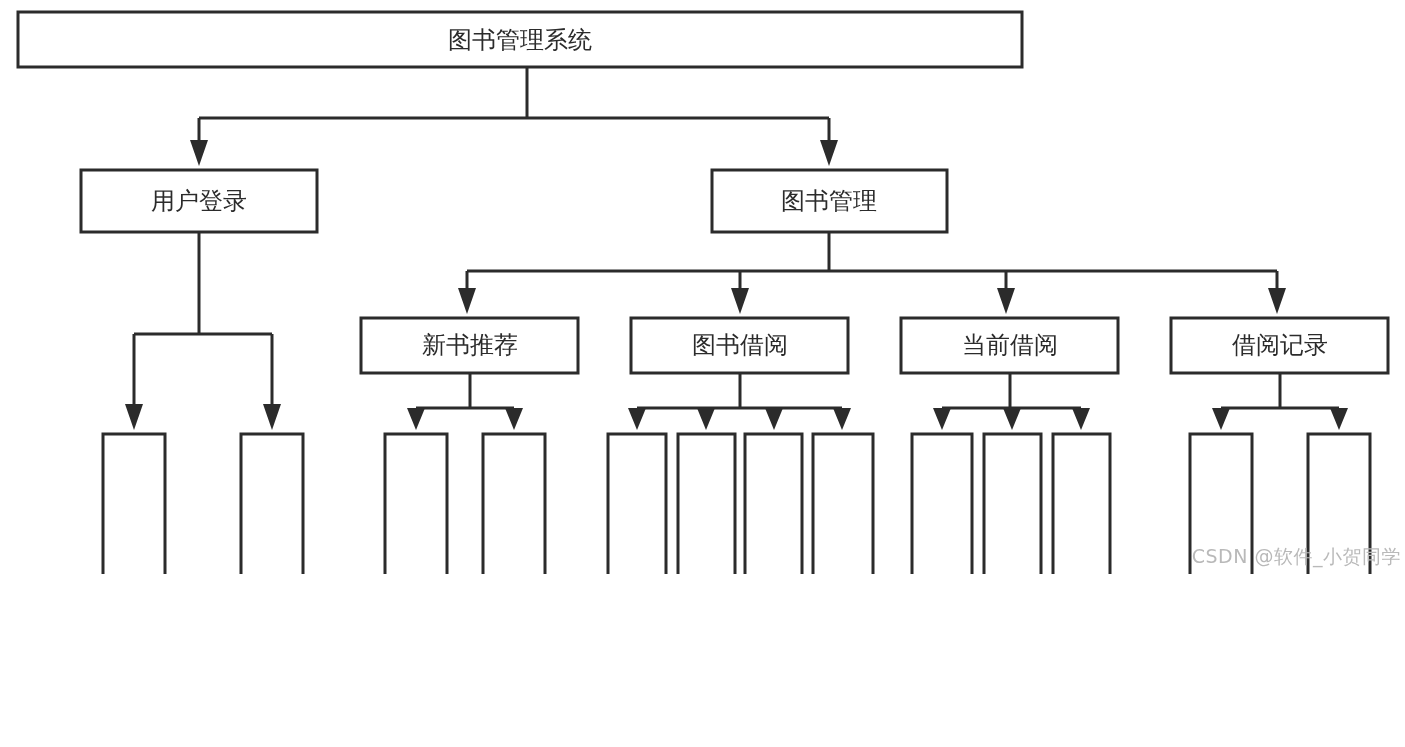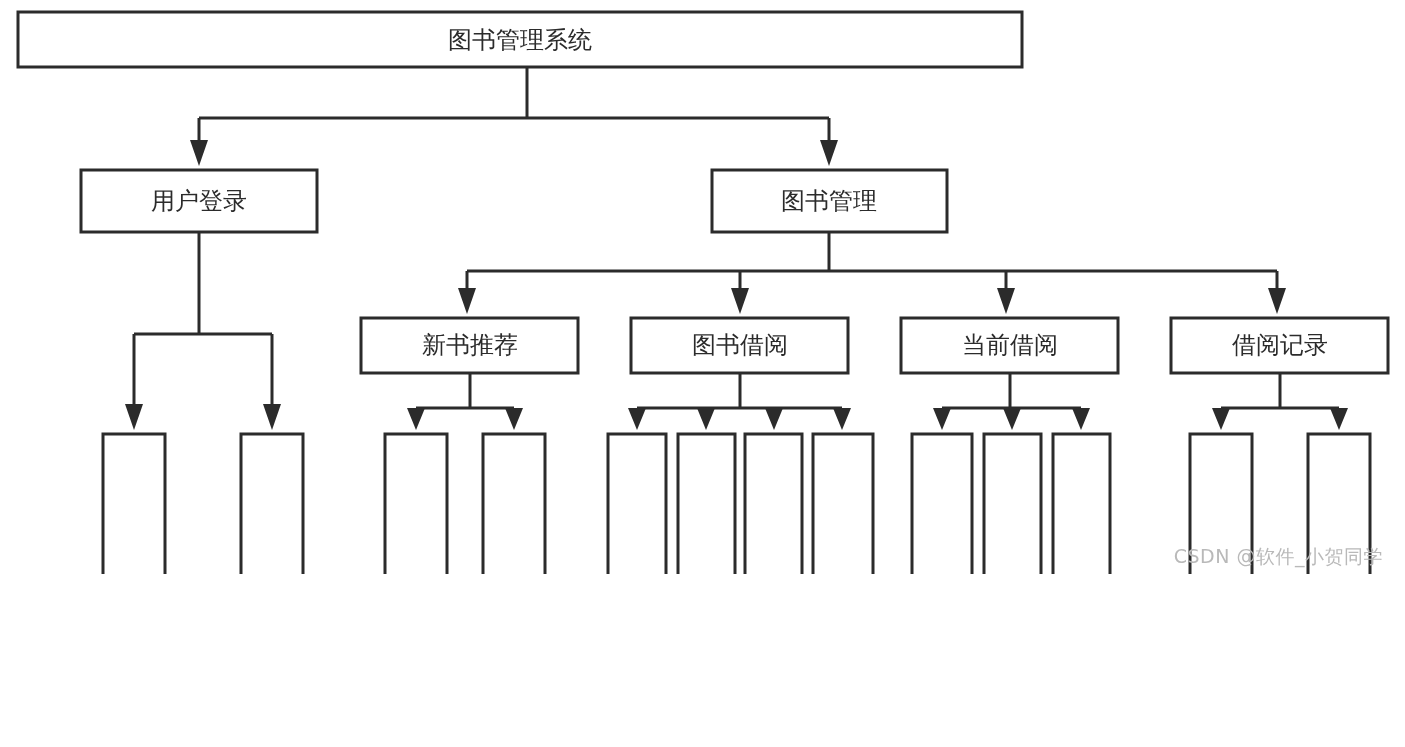--- a/index.html
+++ b/index.html
@@ -58,21 +58,21 @@
     color: #2b2b2b;
     display: flex;
     align-items: center;
     justify-content: center;
     text-align: center;
     white-space: nowrap;
     pointer-events: none;
   }
   .watermark {
     position: absolute;
-    right: 22px;
+    right: 4px;
     bottom: 4px;
     font-family: "DejaVu Sans", "Liberation Sans", sans-serif;
     font-size: 19px;
     color: #b9b9b9;
     letter-spacing: 0.5px;
     white-space: nowrap;
   }
 </style>
 </head>
 <body>

